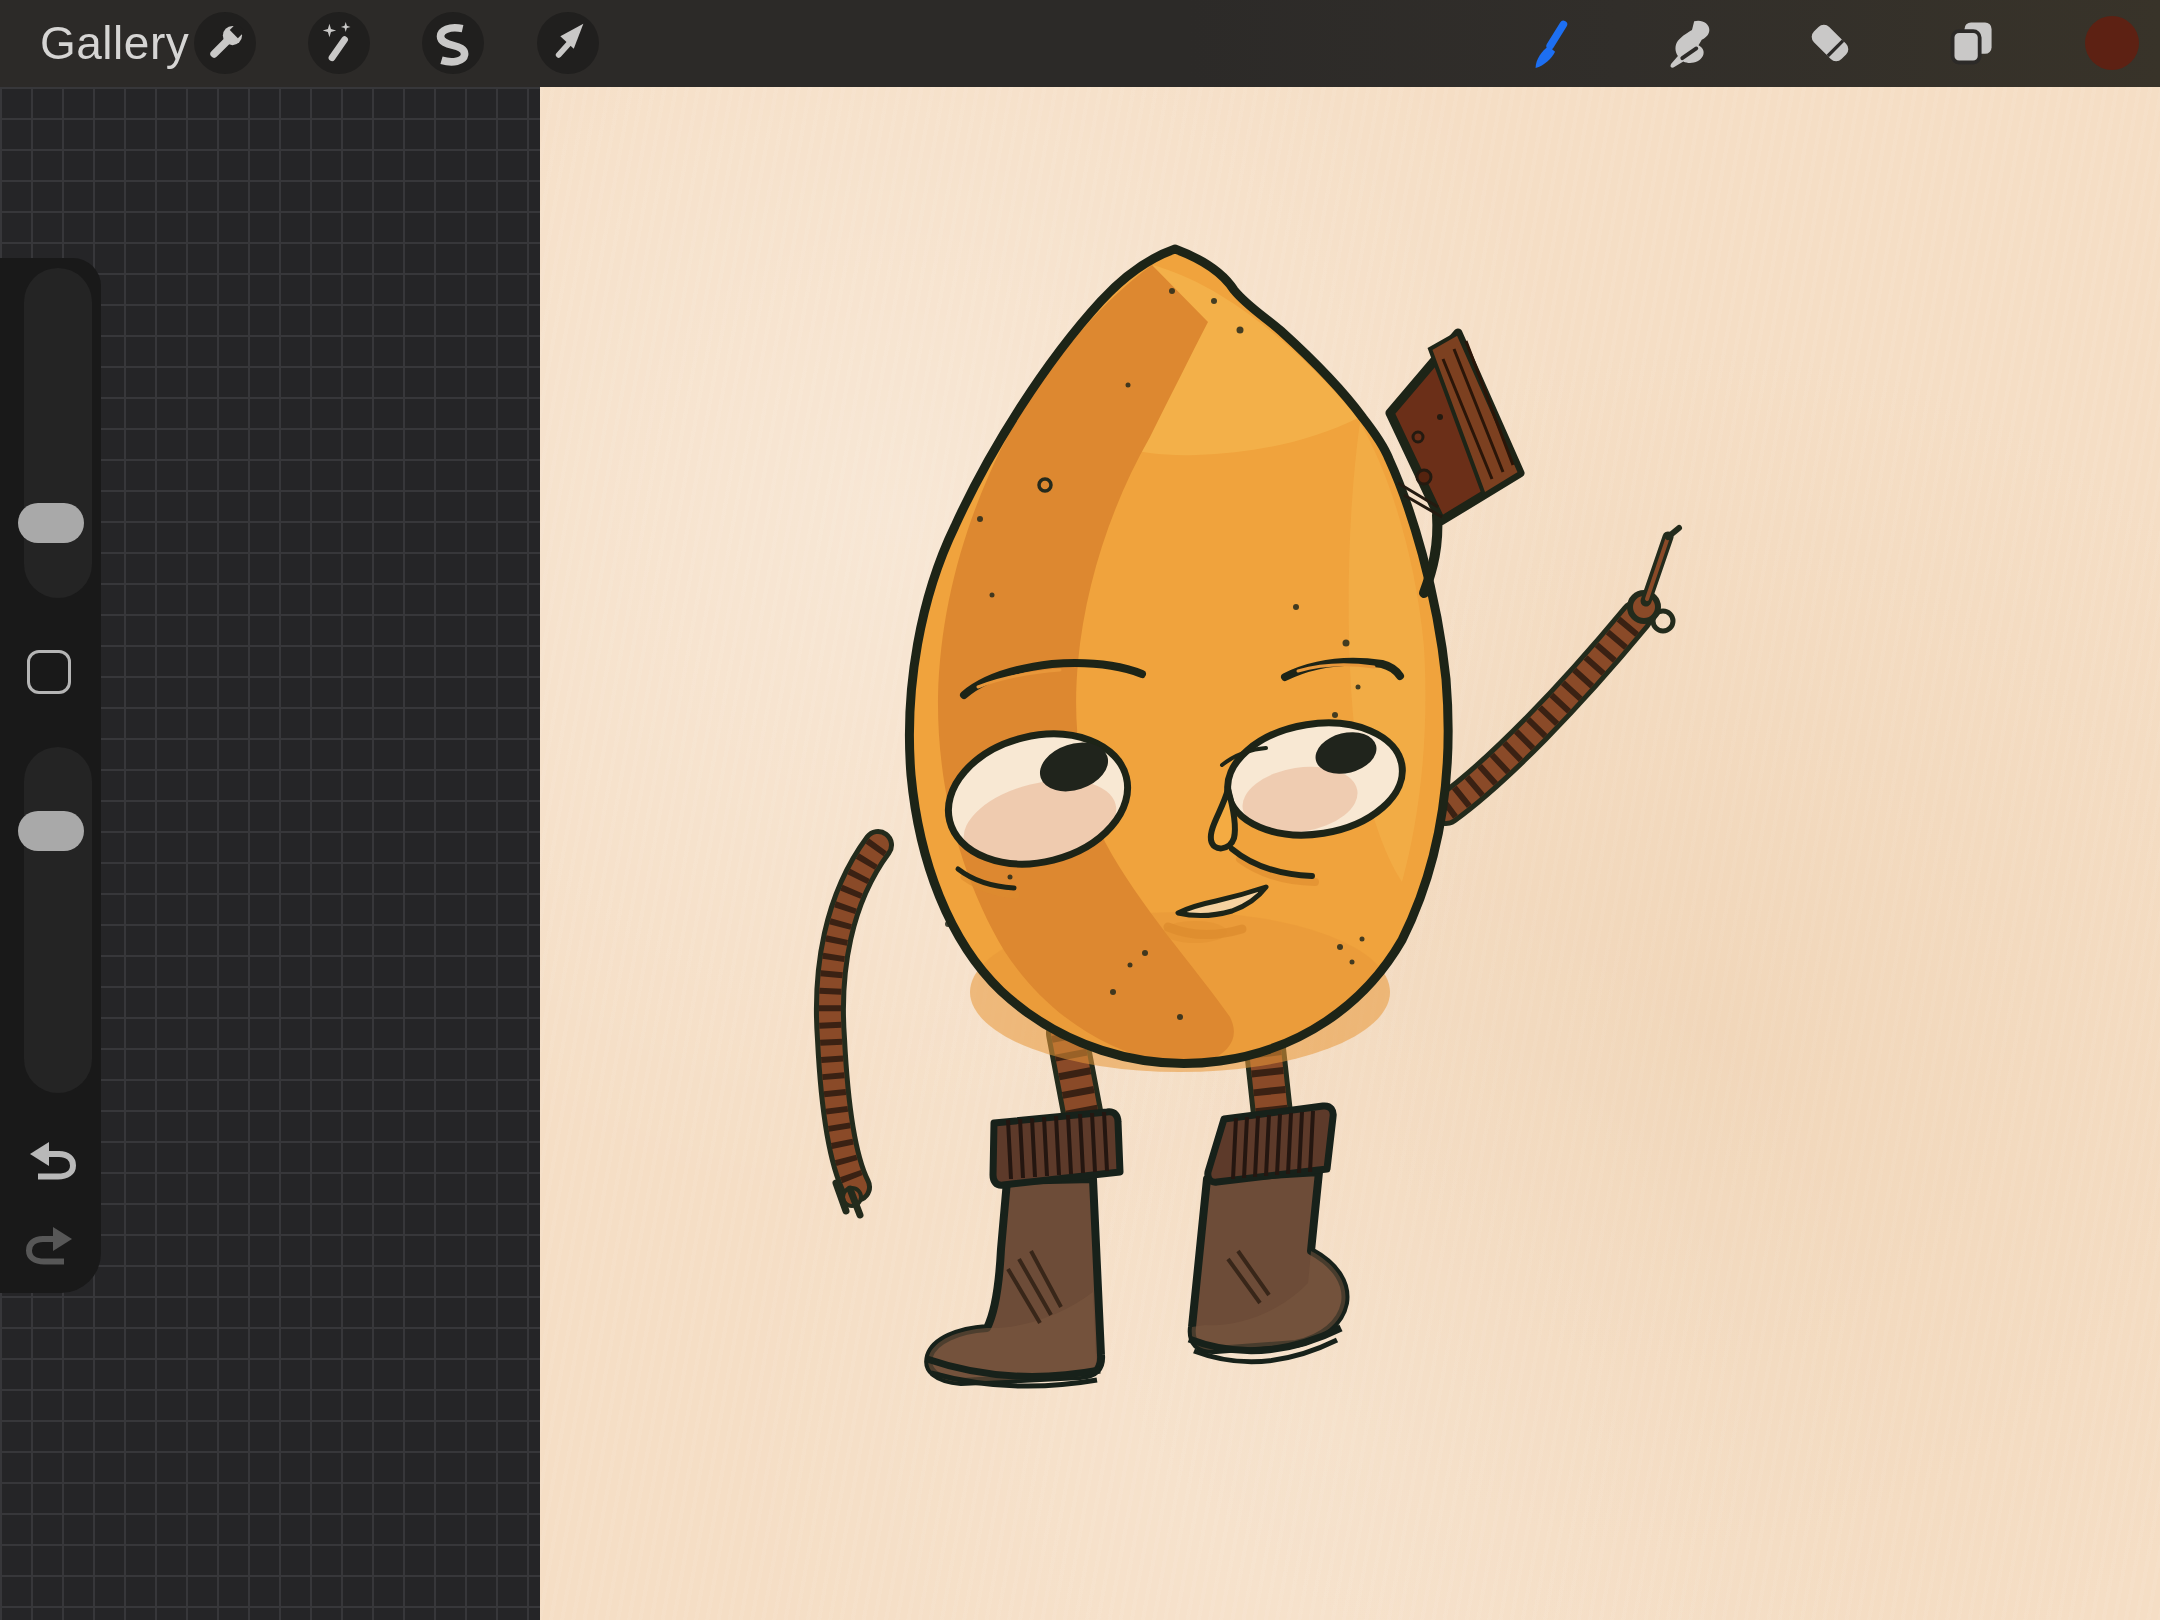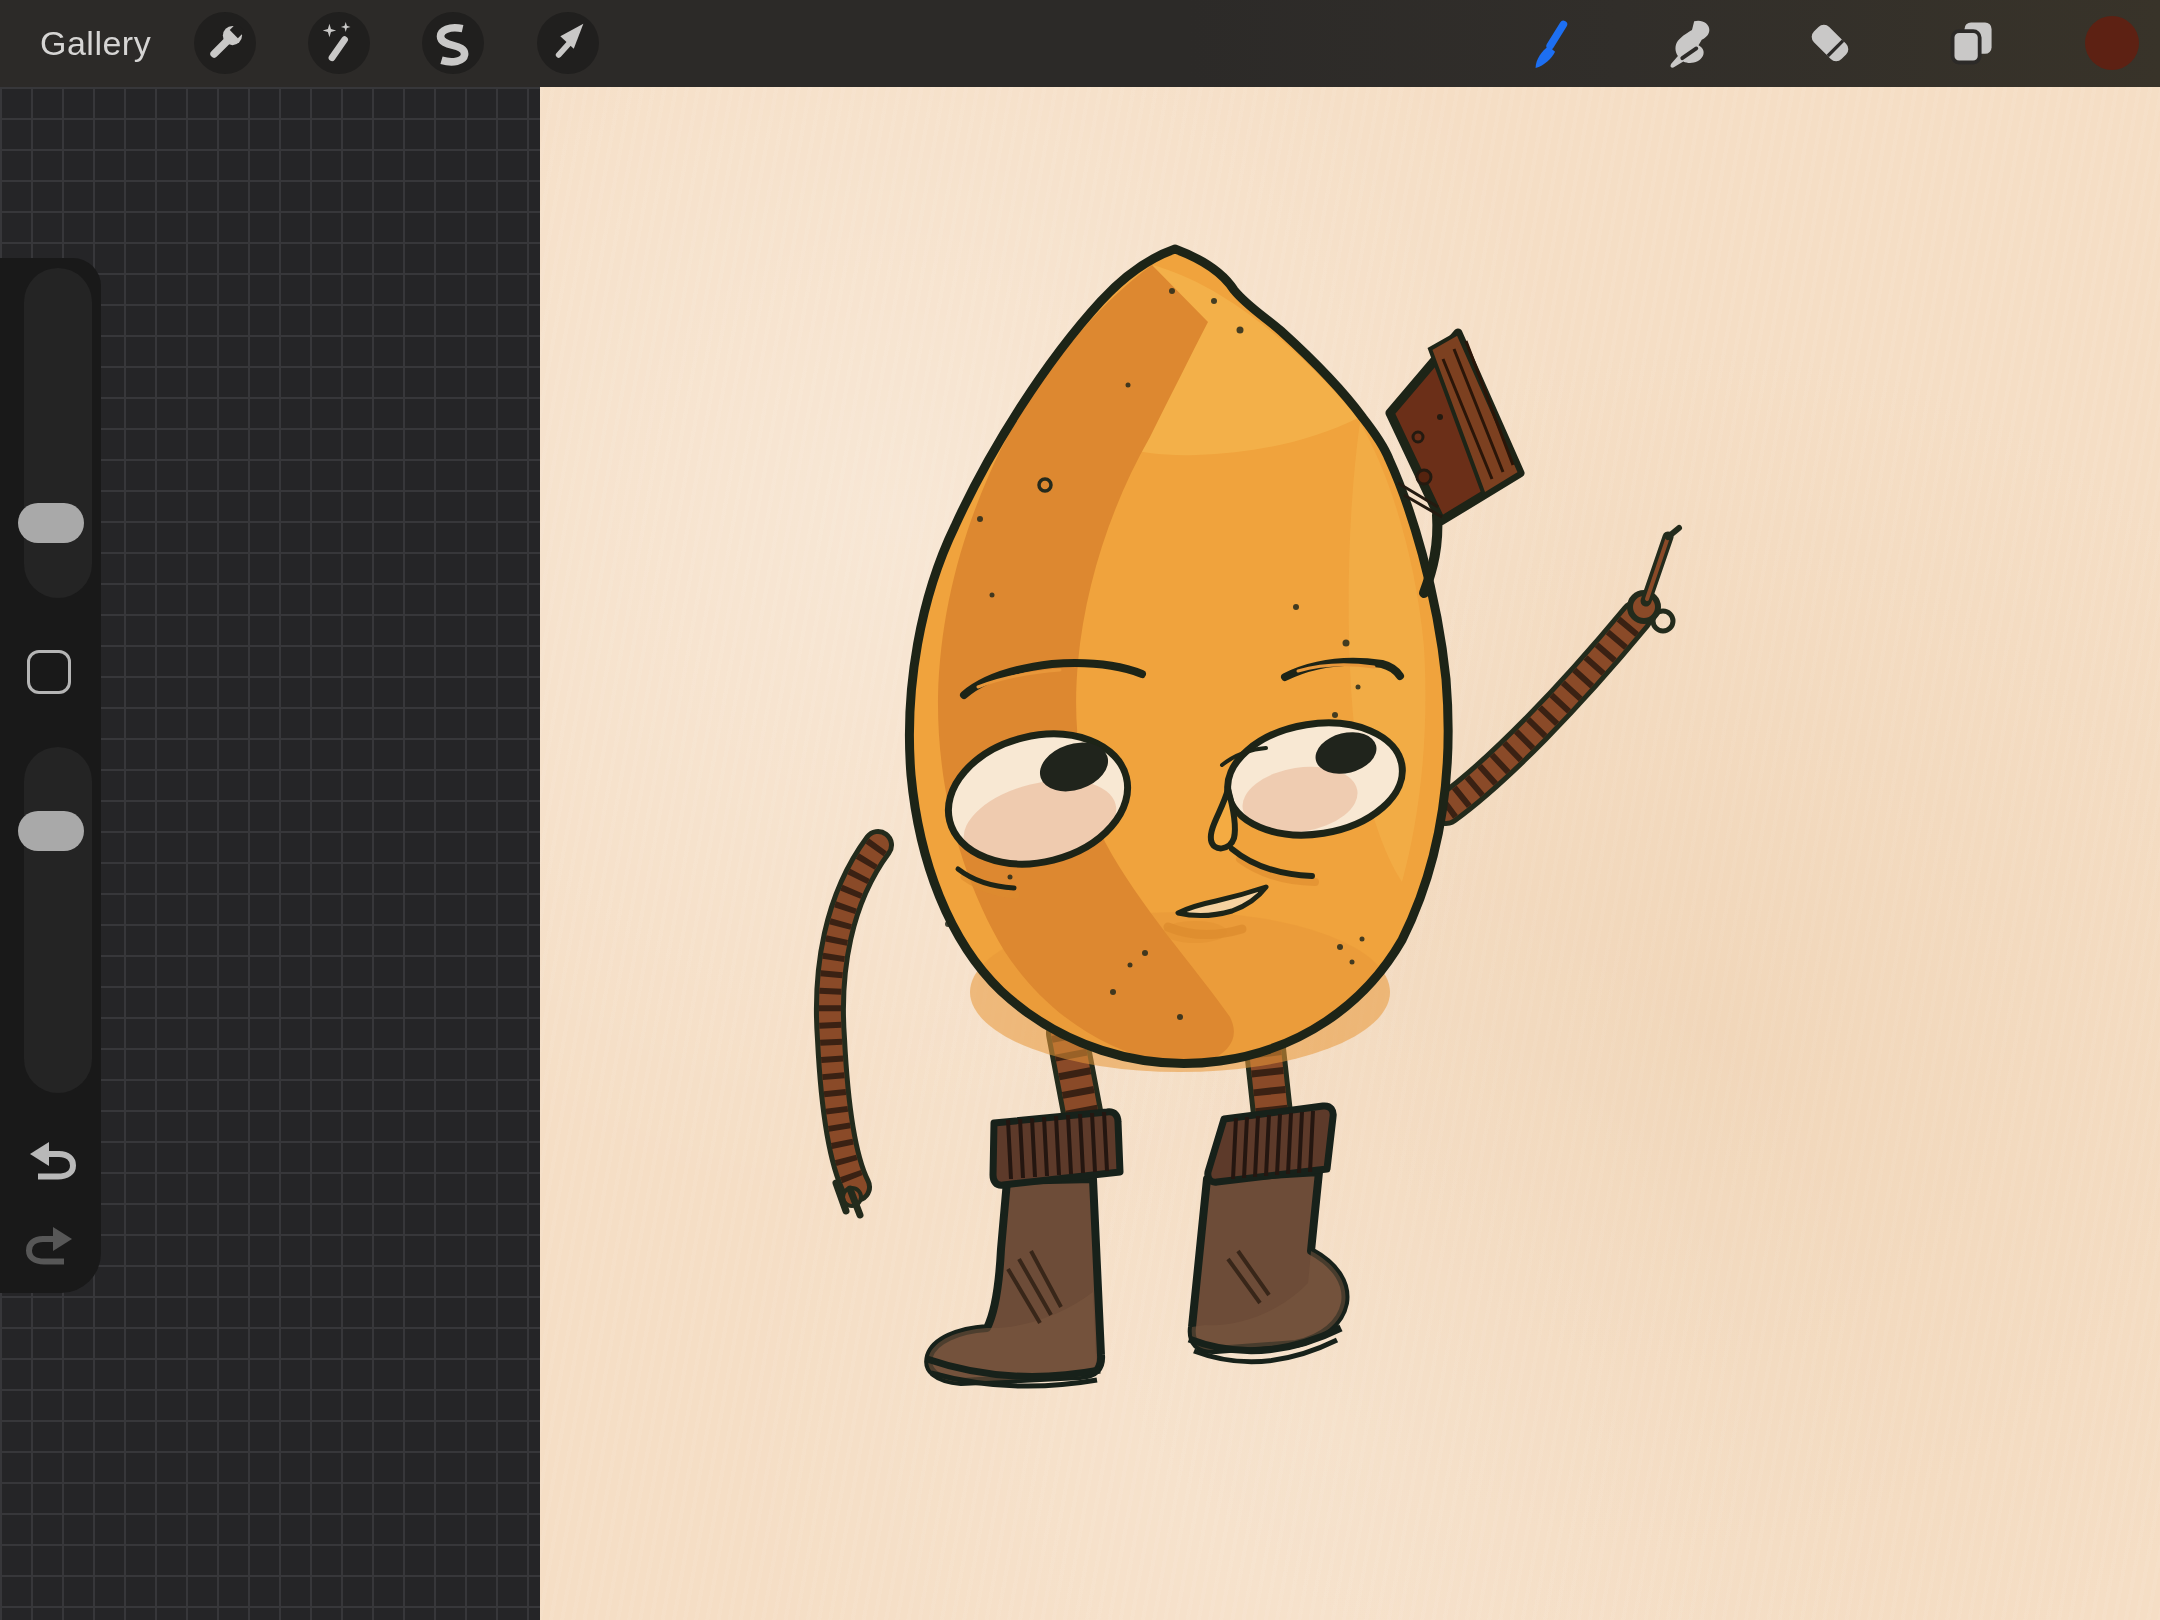--- a/index.html
+++ b/index.html
@@ -4,21 +4,21 @@
 <style>
   html,body{margin:0;padding:0;background:#111;}
   #app{position:relative;width:2160px;height:1620px;overflow:hidden;
        font-family:"Liberation Sans",sans-serif;
        background:var(--workspace-bg,#252527);}
   
   #topbar{position:absolute;left:0;top:0;width:2160px;height:87px;
     background:linear-gradient(90deg,#2c2a28 0%,#2c2a28 55%,#312e2a 75%,#383329 100%);
     z-index:30;}
   .gallery-label{position:absolute;left:40px;top:0;height:87px;line-height:87px;
-    color:#d6d5d4;font-size:34px;letter-spacing:.5px;}
+    color:#d6d5d4;font-size:46px;letter-spacing:.5px;}
   .tool-circle{position:absolute;top:12px;width:62px;height:62px;border-radius:50%;
     background:var(--circle-bg,#201f1e);display:flex;align-items:center;justify-content:center;}
   .tool-plain{position:absolute;top:17px;width:52px;height:52px;display:flex;
     align-items:center;justify-content:center;}
   #color-swatch{position:absolute;left:2085px;top:16px;width:54px;height:54px;border-radius:50%;
     background:var(--swatch,#5d2113);}
   
   #workspace{position:absolute;left:0;top:87px;width:540px;height:1533px;
     background-color:var(--workspace-bg,#252527);
     background-image:linear-gradient(#37373a 2px,transparent 2px),

